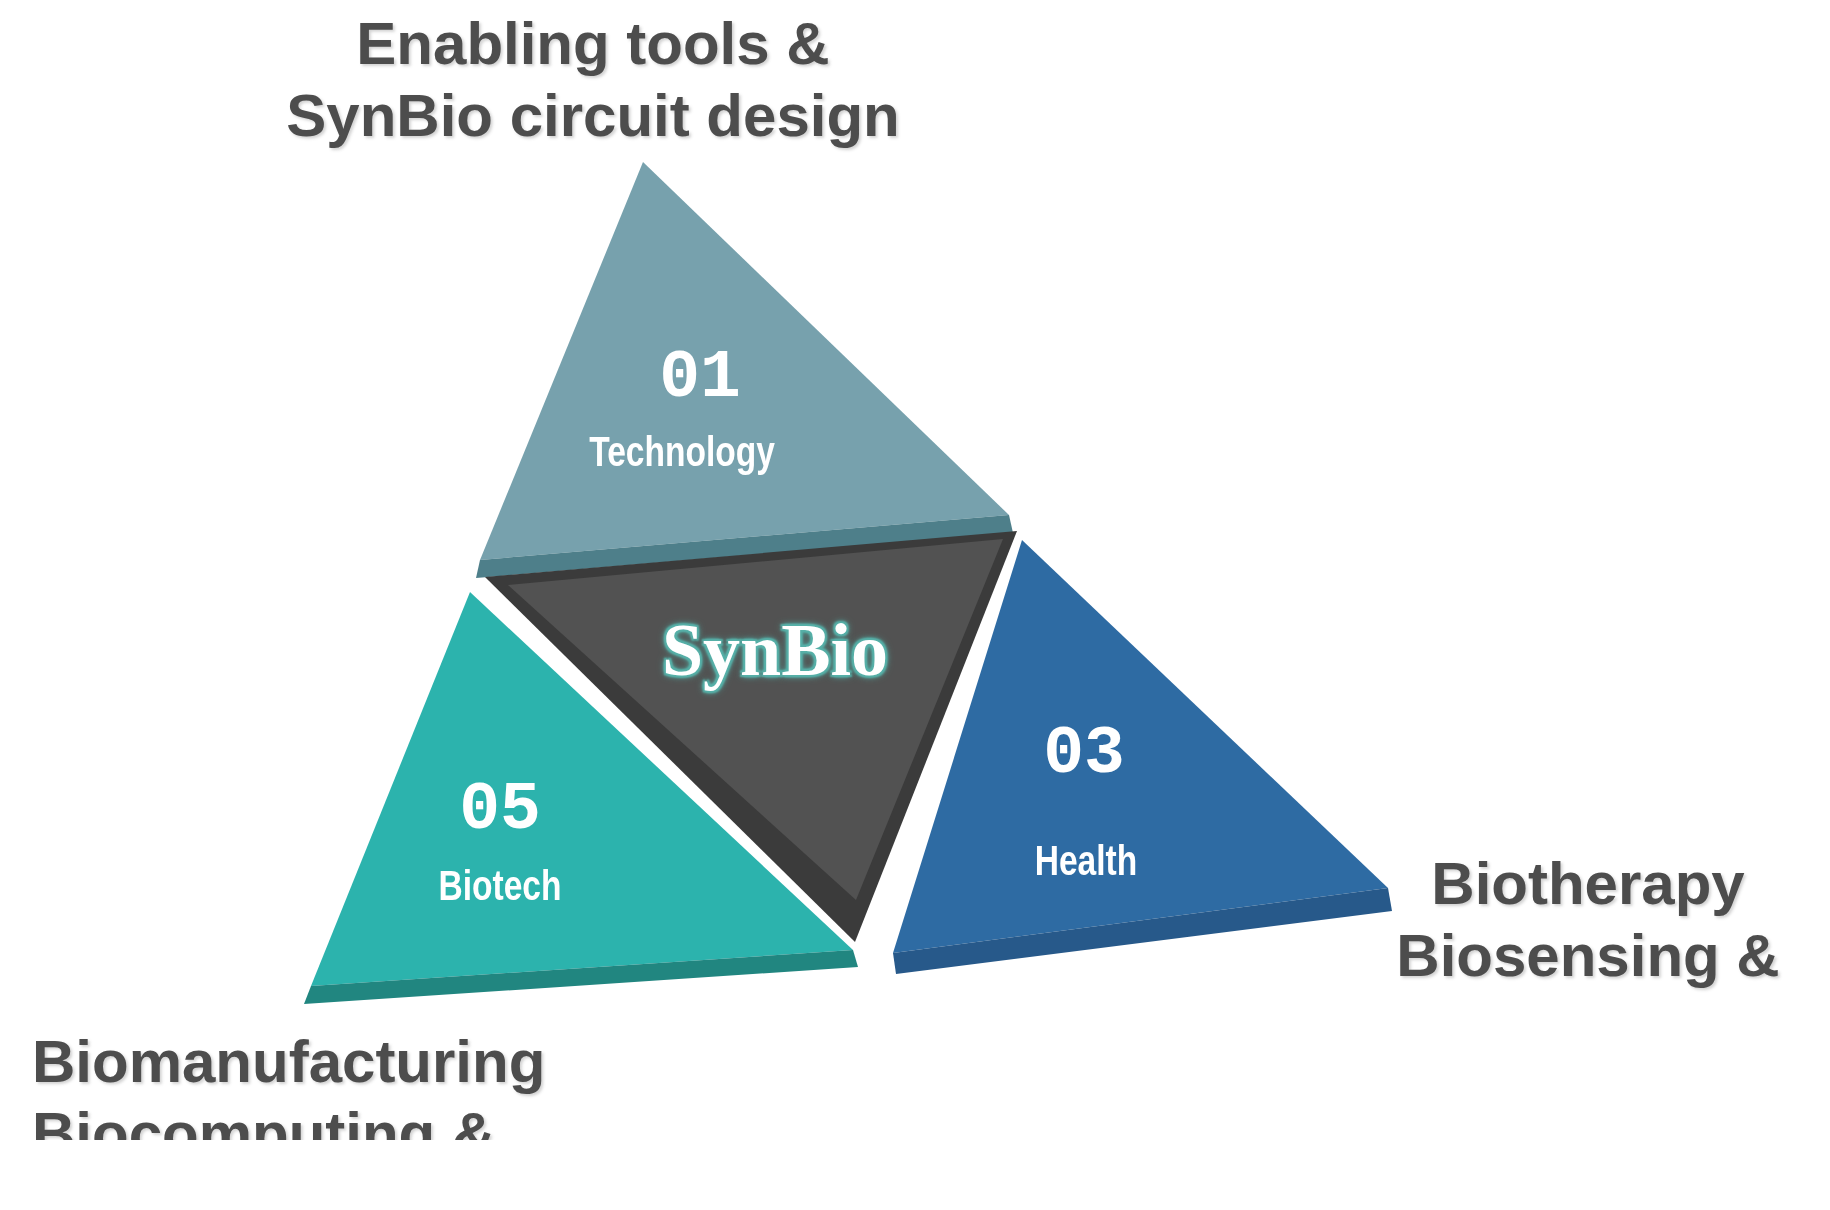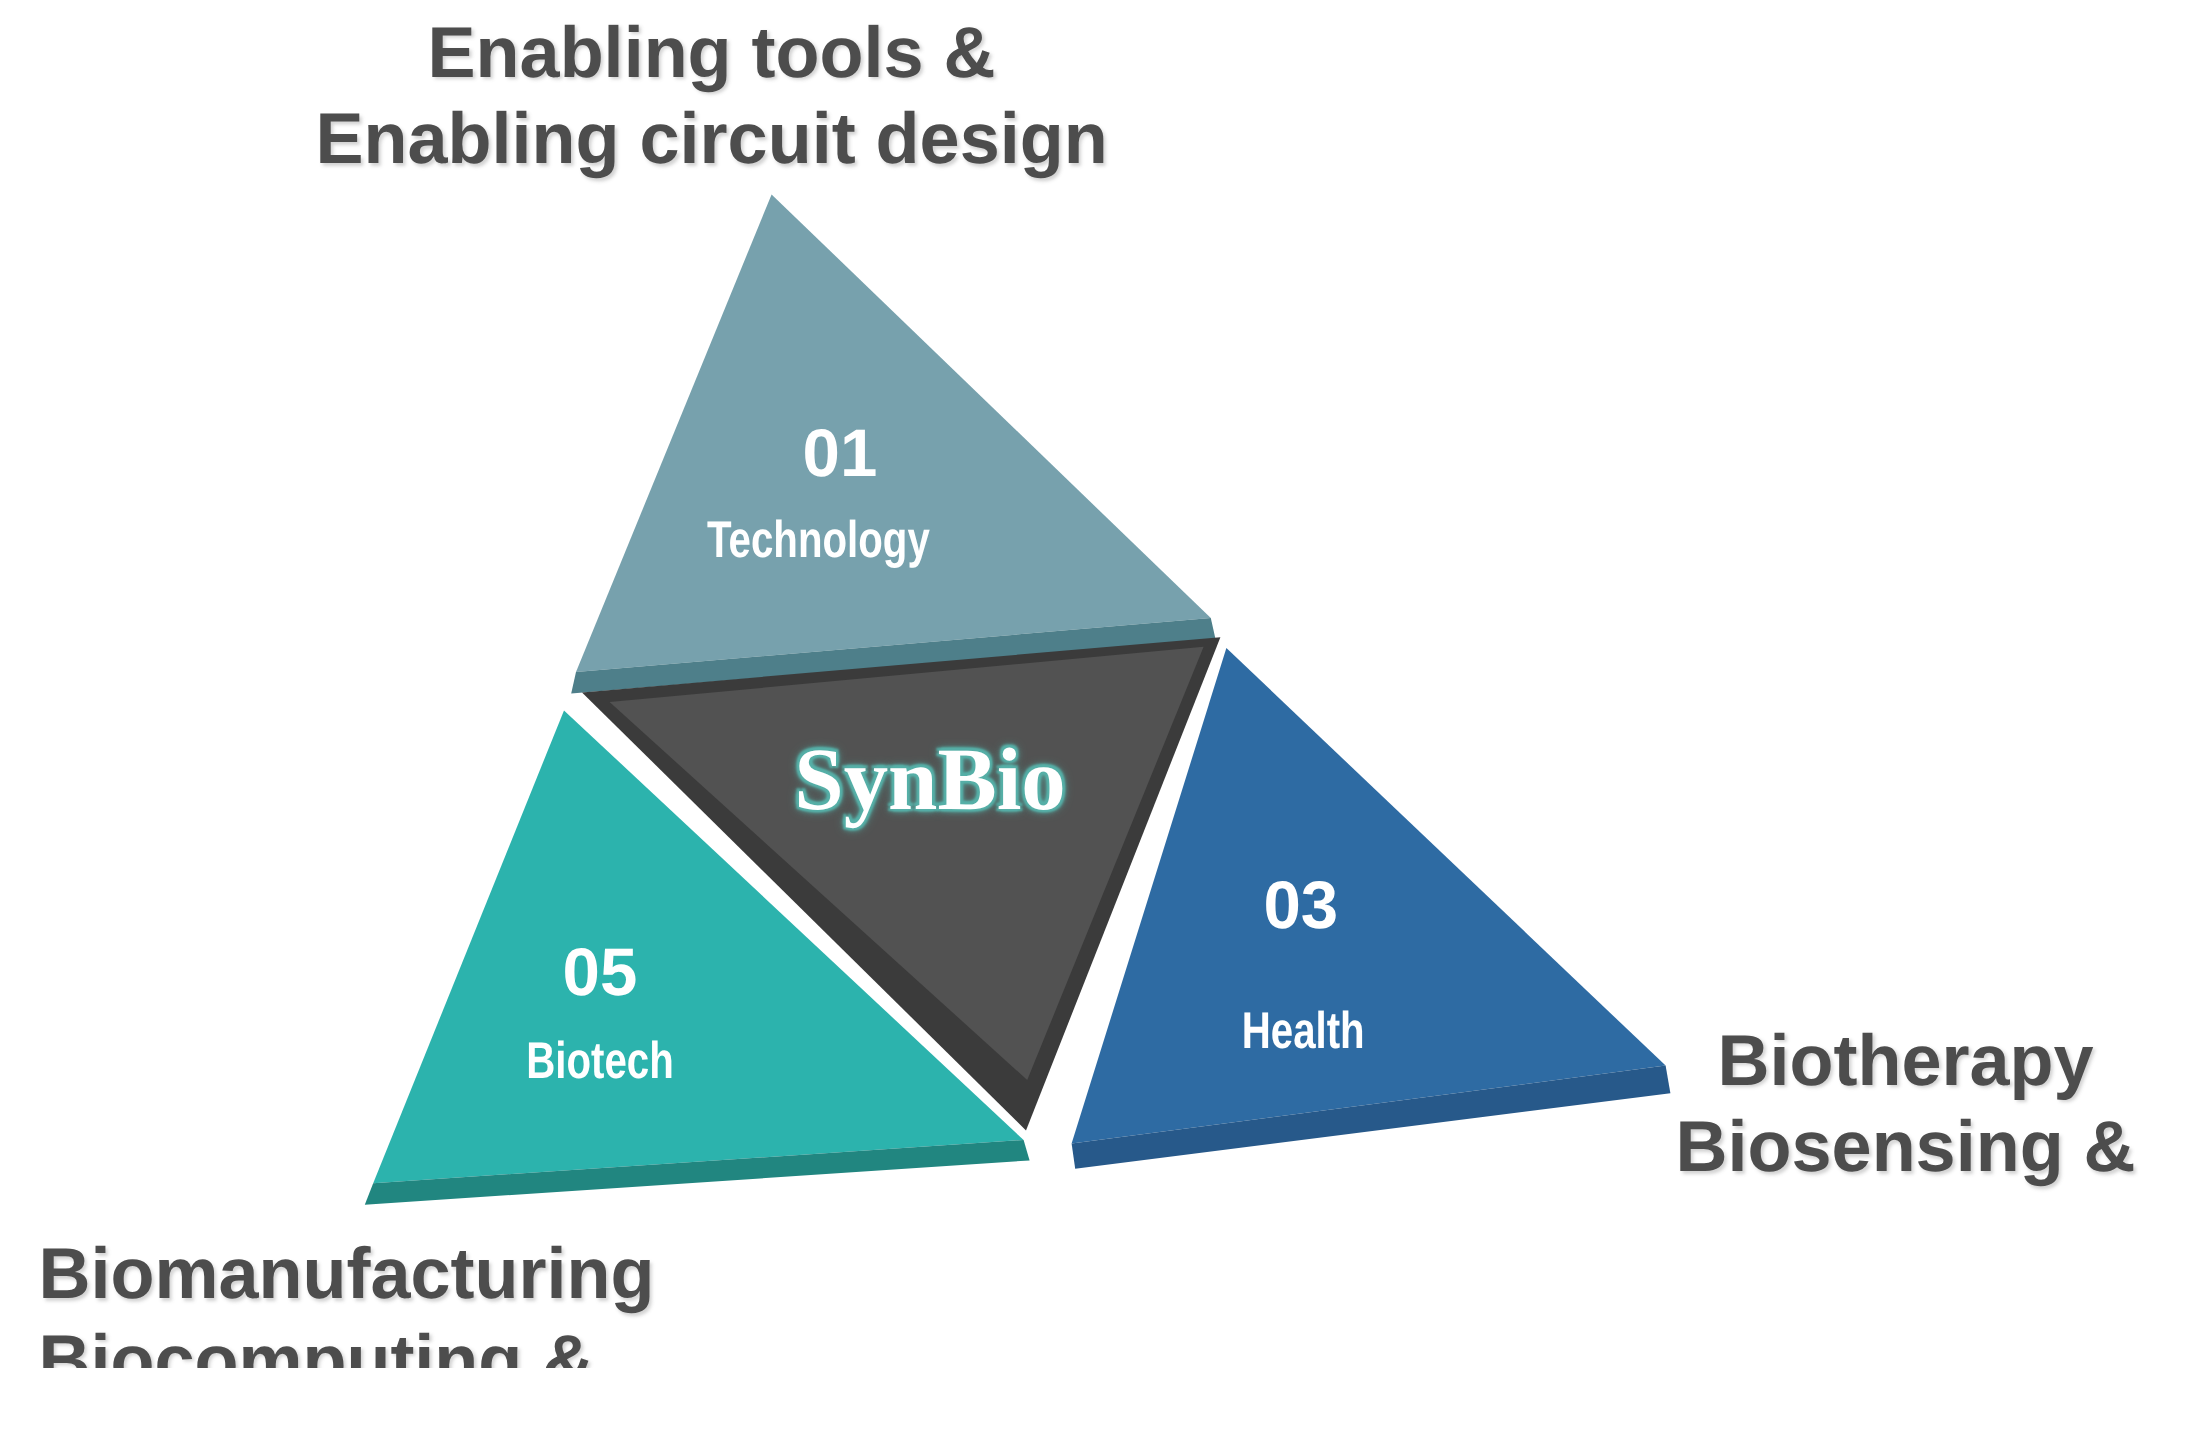--- a/index.html
+++ b/index.html
@@ -37,22 +37,23 @@
   }
   .overlay {
     position: absolute;
     transform: translate(-50%, -50%);
     color: var(--inner-text, #ffffff);
     font-weight: bold;
     white-space: nowrap;
     text-align: center;
   }
   .num {
-    font-size: 56px;
+    font-size: 68px;
     line-height: 80px;
+    font-family: Liberation Mono, monospace;
   }
   .sublabel {
     font-size: 43px;
     line-height: 43px;
   }
   .sublabel .squeeze {
     display: inline-block;
     transform: scaleX(0.78);
   }
   .synbio {
@@ -86,21 +87,21 @@
 
     <polygon points="470,592 853,950 311,986" fill="#2cb3ad"></polygon>
     <polygon points="311,986 853,950 858,967 304,1004" fill="#218680"></polygon>
 
     <polygon points="1022,540 1388,888 893,953" fill="#2e6ba3"></polygon>
     <polygon points="893,953 1388,888 1392,911 896,974" fill="#27598a"></polygon>
   </svg>
 
   <div class="caption center-anchor" style="left:593px; top:8px;">
     <div>Enabling tools &amp;</div>
-    <div>Enabling circuit design</div>
+    <div>SynBio circuit design</div>
   </div>
 
   <div class="caption" style="left:32px; top:1026px;">
     <div>Biomanufacturing</div>
     <div>Biocomputing &amp;</div>
   </div>
 
   <div class="caption center-anchor" style="left:1588px; top:848px;">
     <div>Biotherapy</div>
     <div>Biosensing &amp;</div>

